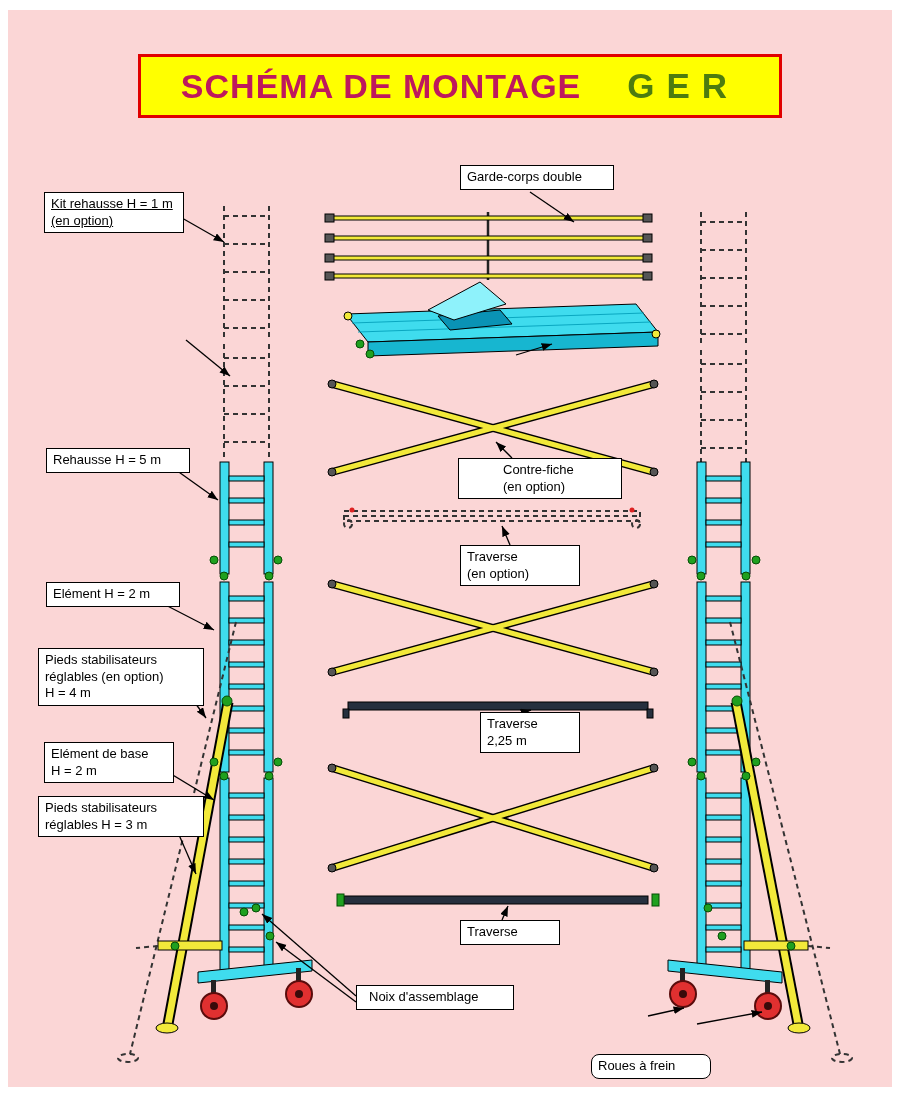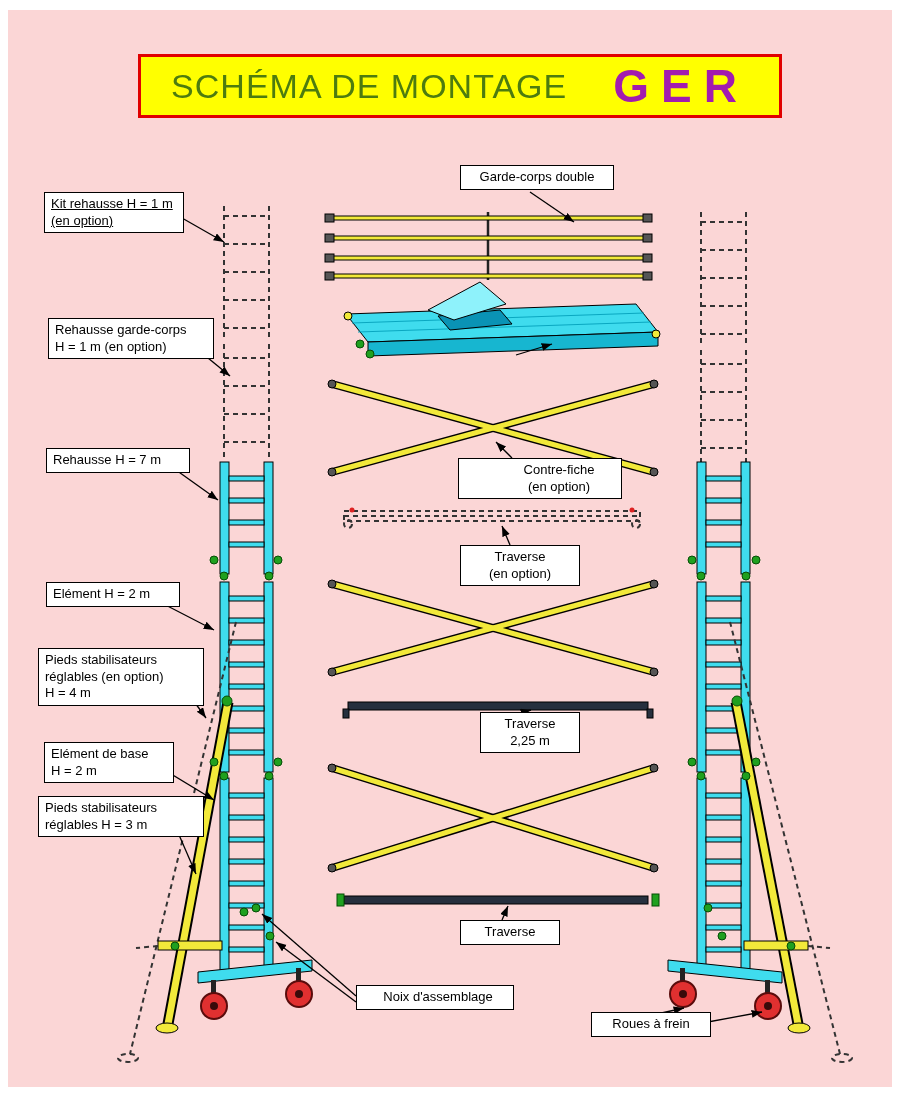--- a/index.html
+++ b/index.html
@@ -7,45 +7,45 @@
     position:relative;width:900px;height:1111px;background:#fbd6d6;
     box-sizing:border-box;border:solid #ffffff;border-width:10px 8px 24px 8px;
     font-family:"Liberation Sans",sans-serif;overflow:hidden;
   }
   svg.canvas{position:absolute;left:0;top:0;width:900px;height:1111px;}
   .banner{
     position:absolute;left:130px;top:44px;width:638px;height:58px;
     background:#ffff00;border:3px solid #e00000;
     display:flex;align-items:center;justify-content:center;gap:46px;
   }
-  .banner .t-main{color:#4d7c0f;font-size:34px;font-weight:normal;letter-spacing:1px;}
-  .banner .t-brand{color:#a21caf;font-size:46px;font-weight:800;letter-spacing:12px;}
+  .banner .t-main{color:#be185d;font-size:34px;font-weight:bold;letter-spacing:1px;}
+  .banner .t-brand{color:#4d7c0f;font-size:35px;font-weight:800;letter-spacing:12px;}
   .lbl{
     position:absolute;background:#ffffff;border:1px solid #000;
     padding:3px 6px;font-size:13px;line-height:1.28;color:#000;
     white-space:pre-line;
   }
-  .lbl.center{text-align:center;}
+  .lbl.center{}
   
   .lbl-kit{left:36px;top:182px;width:126px;text-decoration:underline;}
   .lbl-rgc{left:40px;top:308px;width:152px;}
   .lbl-reh{left:38px;top:438px;width:130px;}
   .lbl-el2{left:38px;top:572px;width:120px;}
   .lbl-p4{left:30px;top:638px;width:152px;}
   .lbl-eb{left:36px;top:732px;width:116px;}
   .lbl-p3{left:30px;top:786px;width:152px;}
   
   .lbl-gcd{left:452px;top:155px;width:140px;}
   .lbl-plan{left:446px;top:345px;width:126px;}
   .lbl-cf{left:450px;top:448px;width:112px;padding-left:44px;}
   .lbl-tro{left:452px;top:535px;width:106px;}
   .lbl-t225{left:472px;top:702px;width:86px;}
   .lbl-trv{left:452px;top:910px;width:86px;}
   .lbl-noix{left:348px;top:975px;width:138px;padding-left:12px;}
-  .lbl-rou{left:583px;top:1002px;width:106px;}
+  .lbl-rou{left:583px;top:1044px;width:106px;border-radius:8px;}
   
   .cy{fill:#3fdcee;stroke:#000;stroke-width:1;}
   .yl{fill:#f2e93a;stroke:#000;stroke-width:1;}
   .gn{fill:#1fa01f;stroke:#064d06;stroke-width:1;}
   .dash{stroke:#333;stroke-width:2;fill:none;stroke-dasharray:5 4;}
   .ldr{stroke:#000;stroke-width:1.3;}
   .knob{fill:#555;stroke:#000;}
 </style>
 </head>
 <body>
@@ -334,23 +334,21 @@
     </g>
   </svg>
 
   <div class="banner">
     <span class="t-main">SCHÉMA DE MONTAGE</span>
     <span class="t-brand">GER</span>
   </div>
 
   <div class="lbl lbl-kit">Kit rehausse H = 1 m
 (en option)</div>
-  <div class="lbl lbl-rgc">Rehausse garde-corps
-H = 1 m (en option)</div>
-  <div class="lbl lbl-reh">Rehausse H = 7 m</div>
+  <div class="lbl lbl-reh">Rehausse H = 5 m</div>
   <div class="lbl lbl-el2">Elément H = 2 m</div>
   <div class="lbl lbl-p4">Pieds stabilisateurs
 réglables (en option)
 H = 4 m</div>
   <div class="lbl lbl-eb">Elément de base
 H = 2 m</div>
   <div class="lbl lbl-p3">Pieds stabilisateurs
 réglables H = 3 m</div>
   <div class="lbl center lbl-gcd">Garde-corps double</div>
   <div class="lbl center lbl-cf">Contre-fiche

